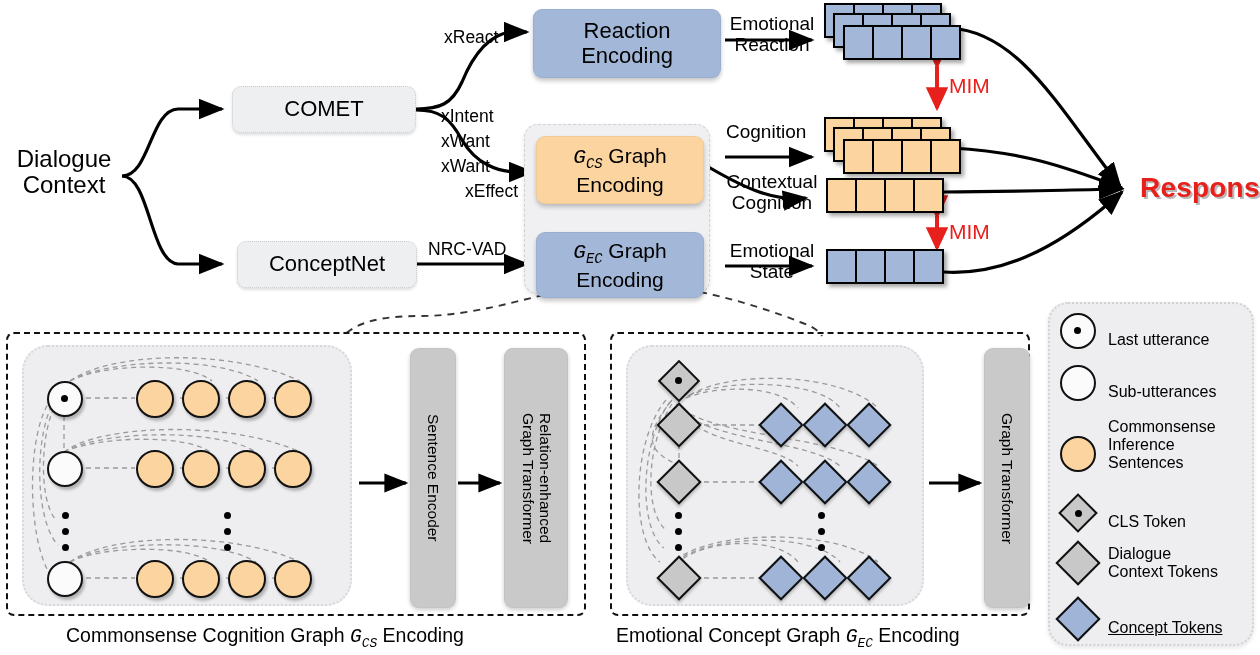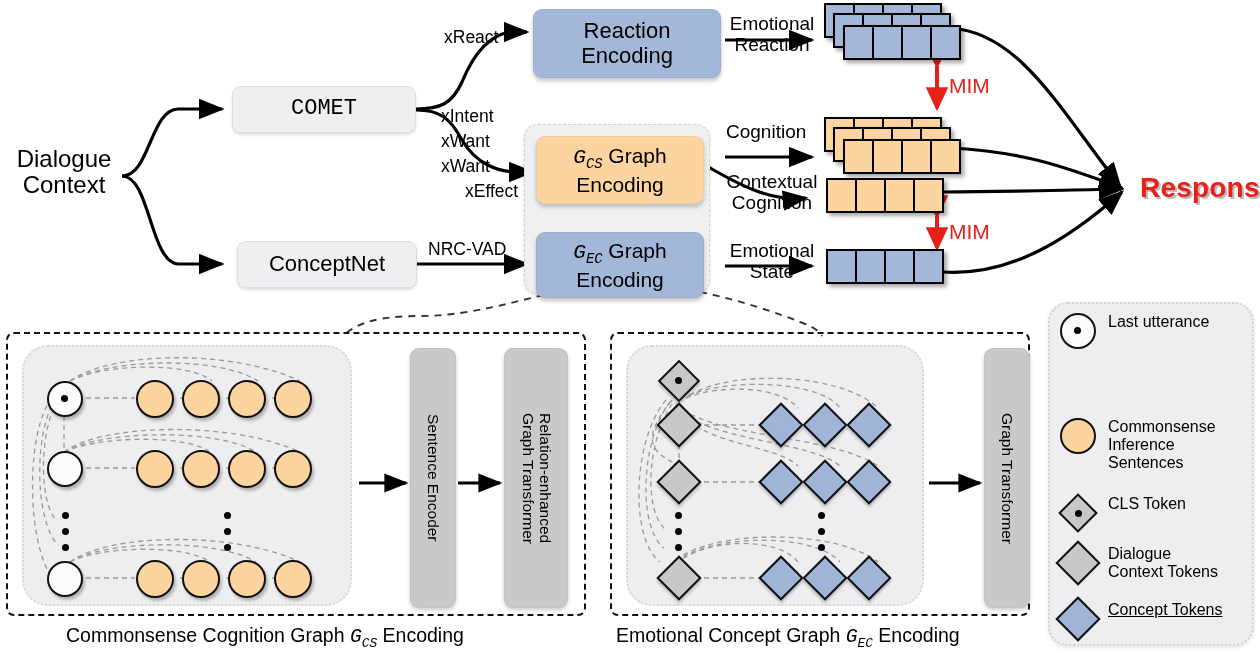--- a/index.html
+++ b/index.html
@@ -67,21 +67,21 @@
   .dia-b{background:#9fb4d6;}
 
   .vdots{position:absolute;}
   .vdots i{display:block;width:7px;height:7px;border-radius:50%;background:#000;margin-bottom:9px;}
 
   .caption{position:absolute;font-size:19.5px;white-space:nowrap;}
 
   
   .legend{position:absolute;background:#eeeef0;border:2px dotted #d2d2d6;border-radius:20px;
           box-sizing:border-box;box-shadow:0 2px 4px rgba(0,0,0,.10);}
-  .lgrow{position:absolute;display:flex;align-items:flex-start;}
+  .lgrow{position:absolute;display:flex;align-items:flex-end;}
   .lgtext{font-size:16px;line-height:1.12;margin-left:12px;white-space:pre-line;}
 
   .resp{position:absolute;font-size:28px;color:#e8201b;font-weight:700;
         text-shadow:2px 2px 0 #b9b9b9;letter-spacing:.2px;}
 
   .mathg{font-family:Liberation Mono, monospace;font-style:italic;}
   .mathg sub{font-size:.66em;font-style:italic;}
 </style>
 </head>
 <body>
@@ -135,21 +135,21 @@
 
     <path d="M929,483 L980,483" fill="none" stroke="#000" stroke-width="3" marker-end="url(#ah)"></path>
   </svg>
 
   <div class="lbl" style="left:8px;top:146px;font-size:24px;">
     <div></div>
   </div>
   <div class="lbl" style="left:8px;top:146px;font-size:24px;text-align:center;width:112px;white-space:pre-line;">Dialogue
 Context</div>
 
-  <div class="box box-gray" style="left:232px;top:86px;width:184px;height:47px;font-size:22px;font-family:Liberation Mono, monospace;">
+  <div class="box box-gray" style="left:232px;top:86px;width:184px;height:47px;font-size:22px;">
     <span>COMET</span>
   </div>
   <div class="box box-gray" style="left:237px;top:241px;width:180px;height:47px;font-size:22px;">
     <span>ConceptNet</span>
   </div>
 
   <div class="lbl" style="left:444px;top:28px;font-size:17.5px;">xReact</div>
   <div class="lbl" style="left:441px;top:107px;font-size:17.5px;">xIntent</div>
   <div class="lbl" style="left:441px;top:132px;font-size:17.5px;">xWant</div>
   <div class="lbl" style="left:441px;top:157px;font-size:17.5px;">xWant</div>
@@ -404,20 +404,24 @@
   <div class="legend" style="left:1048px;top:302px;width:206px;height:344px;"></div>
 
   <div class="lgrow" style="left:1060px;top:313px;">
     <span style="position:relative;display:inline-block;width:36px;height:36px;">
       <span class="circ circ-w" style="left:0;top:0;width:36px;height:36px;box-shadow:none;"></span>
       <span class="dotc" style="left:14px;top:14px;"></span>
     </span>
     <span class="lgtext">Last utterance</span>
   </div>
 
+  <div class="lgrow" style="left:1060px;top:365px;">
+    <span class="circ circ-w" style="position:relative;left:0;top:0;width:36px;height:36px;box-shadow:none;"></span>
+    <span class="lgtext">Sub-utterances</span>
+  </div>
 
   <div class="lgrow" style="left:1060px;top:418px;">
     <span class="circ circ-o" style="position:relative;left:0;top:0;width:36px;height:36px;box-shadow:none;"></span>
     <span class="lgtext">Commonsense
 Inference
 Sentences</span>
   </div>
 
   <div class="lgrow" style="left:1060px;top:495px;">
     <span style="position:relative;display:inline-block;width:36px;height:36px;">

